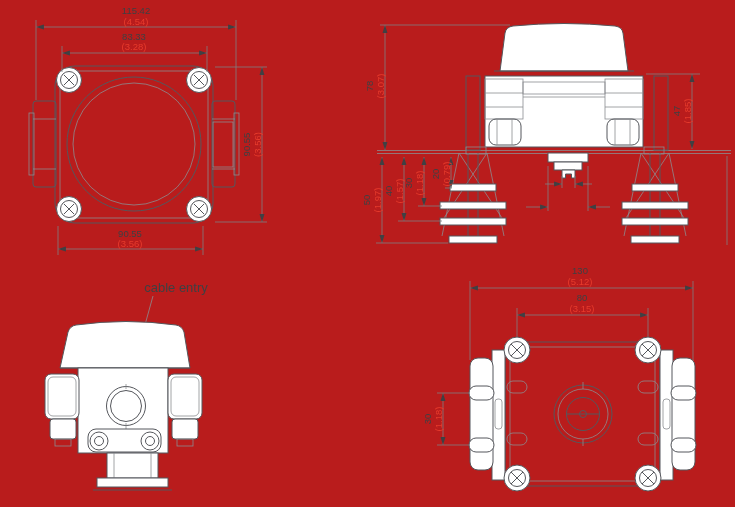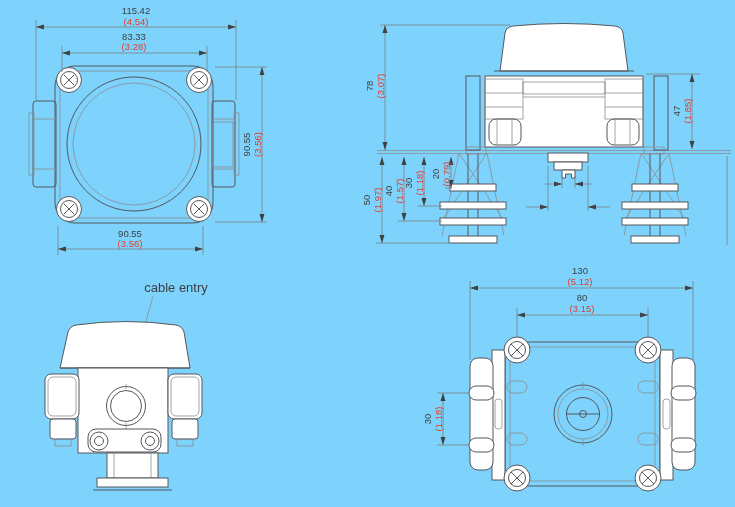--- a/index.html
+++ b/index.html
@@ -1,16 +1,16 @@
 <!DOCTYPE html>
 <html><head>
 <meta charset="utf-8">
 <style>
   html,body{margin:0;padding:0;background:#ffffff;}
-  .stage{width:735px;height:507px;position:relative;background:#7dd3fc;}
+  .stage{width:735px;height:507px;position:relative;background:#b91c1c;}
   .ol  {stroke:#55575c;fill:none;stroke-width:1;}
   .olw {stroke:#55575c;fill:#ffffff;stroke-width:1;}
   .ol2 {stroke:#8b8d91;fill:none;stroke-width:0.8;}
   .dl  {stroke:#7e8084;fill:none;stroke-width:0.8;}
   .dm  {font-family:"Liberation Sans",sans-serif;font-size:9.5px;fill:#3f4043;text-anchor:middle;}
   .di  {fill:#e73b2c;}
   .lbl {font-family:"Liberation Sans",sans-serif;font-size:13px;fill:#3f4043;text-anchor:middle;}
 </style>
 </head>
 <body>

